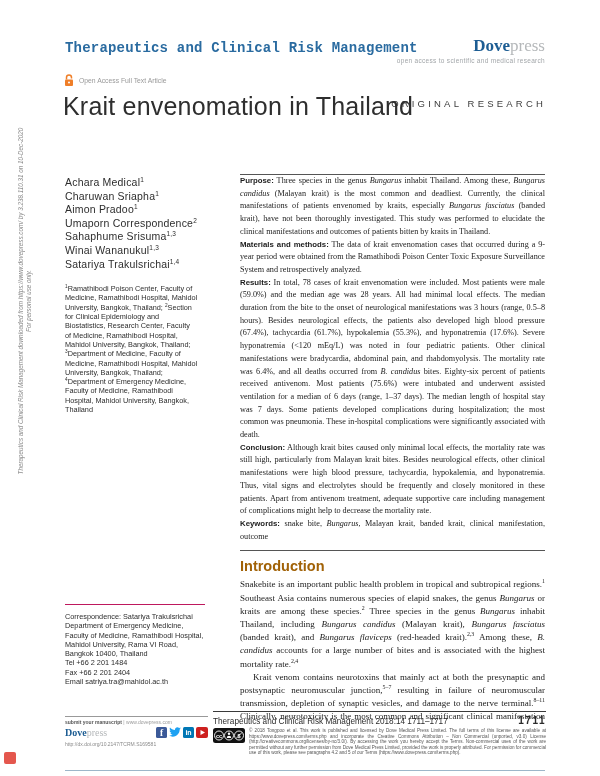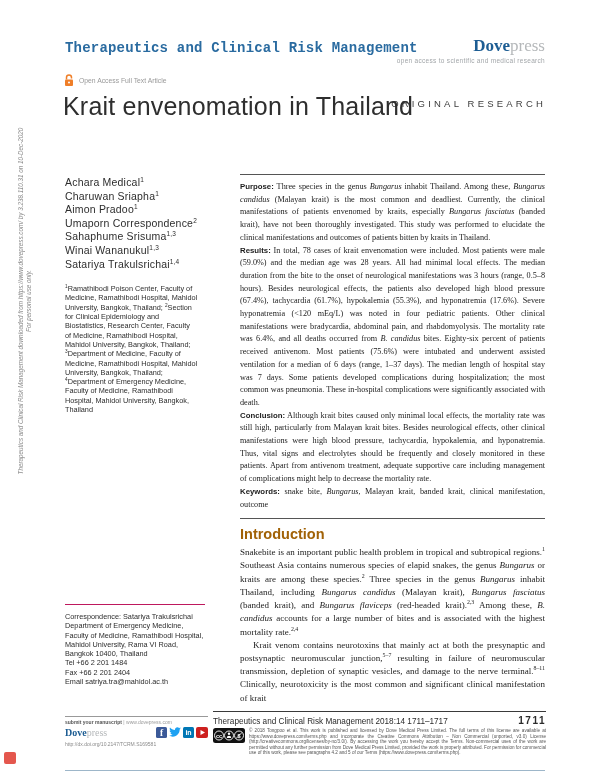--- a/index.html
+++ b/index.html
@@ -29,21 +29,21 @@
   .left-col{position:absolute;left:65px;top:176px;width:133px;font-family:"Liberation Sans",sans-serif;}
   .author{font-size:10.5px;line-height:13.6px;color:#2d2d2d;letter-spacing:.2px;}
   .author sup{font-size:6.5px;}
   .affiliations{margin-top:13px;font-size:7.3px;line-height:9.3px;color:#2d2d2d;}
   .correspondence{position:absolute;left:65px;top:604px;width:140px;border-top:1px solid #be185d;
                   padding-top:7px;font:7.3px/9.3px "Liberation Sans",sans-serif;color:#2d2d2d;}
   .correspondence div{margin:0;}
 
   
   .right-col{position:absolute;left:240px;top:174px;width:305px;border-top:1px solid #555;
-             padding-top:6px;height:545px;overflow:hidden;}
+             height:545px;overflow:hidden;}
   .abs p{margin:0;font-size:8.2px;line-height:12.7px;text-align:justify;}
   .lab{font-family:"Liberation Sans",sans-serif;font-weight:bold;font-size:7.8px;}
   sup{font-size:65%;line-height:0;}
   .run-i{font-style:italic}
   .intro-rule{border-top:1px solid #555;margin-top:7px;}
   .intro-h{margin:7px 0 4px;font:bold 14.5px "Liberation Sans",sans-serif;color:#a16207;}
   .ip{margin:0;font-size:9px;line-height:13.2px;text-align:justify;}
   .indent{text-indent:13px;}
 
   
@@ -116,20 +116,21 @@
     <div>Correspondence: Satariya Trakulsrichai</div>
     <div>Department of Emergency Medicine, Faculty of Medicine, Ramathibodi Hospital, Mahidol University, Rama VI Road, Bangkok 10400, Thailand</div>
     <div>Tel +66 2 201 1484</div>
     <div>Fax +66 2 201 2404</div>
     <div>Email satriya.tra@mahidol.ac.th</div>
   </div>
 
   <div class="right-col">
     <div class="abs">
       <p><b class="lab">Purpose:</b><span> Three species in the genus <span class="run-i">Bungarus</span> inhabit Thailand. Among these, <span class="run-i">Bungarus candidus</span> (Malayan krait) is the most common and deadliest. Currently, the clinical manifestations of patients envenomed by kraits, especially <span class="run-i">Bungarus fasciatus</span> (banded krait), have not been thoroughly investigated. This study was performed to elucidate the clinical manifestations and outcomes of patients bitten by kraits in Thailand.</span></p>
+      <p><b class="lab">Materials and methods:</b><span> The data of krait envenomation cases that occurred during a 9-year period were obtained from the Ramathibodi Poison Center Toxic Exposure Surveillance System and retrospectively analyzed.</span></p>
       <p><b class="lab">Results:</b><span> In total, 78 cases of krait envenomation were included. Most patients were male (59.0%) and the median age was 28 years. All had minimal local effects. The median duration from the bite to the onset of neurological manifestations was 3 hours (range, 0.5–8 hours). Besides neurological effects, the patients also developed high blood pressure (67.4%), tachycardia (61.7%), hypokalemia (55.3%), and hyponatremia (17.6%). Severe hyponatremia (&lt;120 mEq/L) was noted in four pediatric patients. Other clinical manifestations were bradycardia, abdominal pain, and rhabdomyolysis. The mortality rate was 6.4%, and all deaths occurred from <span class="run-i">B. candidus</span> bites. Eighty-six percent of patients received antivenom. Most patients (75.6%) were intubated and underwent assisted ventilation for a median of 6 days (range, 1–37 days). The median length of hospital stay was 7 days. Some patients developed complications during hospitalization; the most common was pneumonia. These in-hospital complications were significantly associated with death.</span></p>
       <p><b class="lab">Conclusion:</b><span> Although krait bites caused only minimal local effects, the mortality rate was still high, particularly from Malayan krait bites. Besides neurological effects, other clinical manifestations were high blood pressure, tachycardia, hypokalemia, and hyponatremia. Thus, vital signs and electrolytes should be frequently and closely monitored in these patients. Apart from antivenom treatment, adequate supportive care including management of complications might help to decrease the mortality rate.</span></p>
       <p><b class="lab">Keywords:</b><span> snake bite, <span class="run-i">Bungarus</span>, Malayan krait, banded krait, clinical manifestation, outcome</span></p>
     </div>
     <div class="intro-rule"></div>
     <h2 class="intro-h">Introduction</h2>
     <p class="ip">Snakebite is an important public health problem in tropical and subtropical regions.<sup>1</sup> Southeast Asia contains numerous species of elapid snakes, the genus <span class="run-i">Bungarus</span> or kraits are among these species.<sup>2</sup> Three species in the genus <span class="run-i">Bungarus</span> inhabit Thailand, including <span class="run-i">Bungarus candidus</span> (Malayan krait), <span class="run-i">Bungarus fasciatus</span> (banded krait), and <span class="run-i">Bungarus flaviceps</span> (red-headed krait).<sup>2,3</sup> Among these, <span class="run-i">B. candidus</span> accounts for a large number of bites and is associated with the highest mortality rate.<sup>2,4</sup></p>
     <p class="ip indent">Krait venom contains neurotoxins that mainly act at both the presynaptic and postsynaptic neuromuscular junction,<sup>5–7</sup> resulting in failure of neuromuscular transmission, depletion of synaptic vesicles, and damage to the nerve terminal.<sup>8–11</sup> Clinically, neurotoxicity is the most common and significant clinical manifestation of krait</p>
   </div>
 

